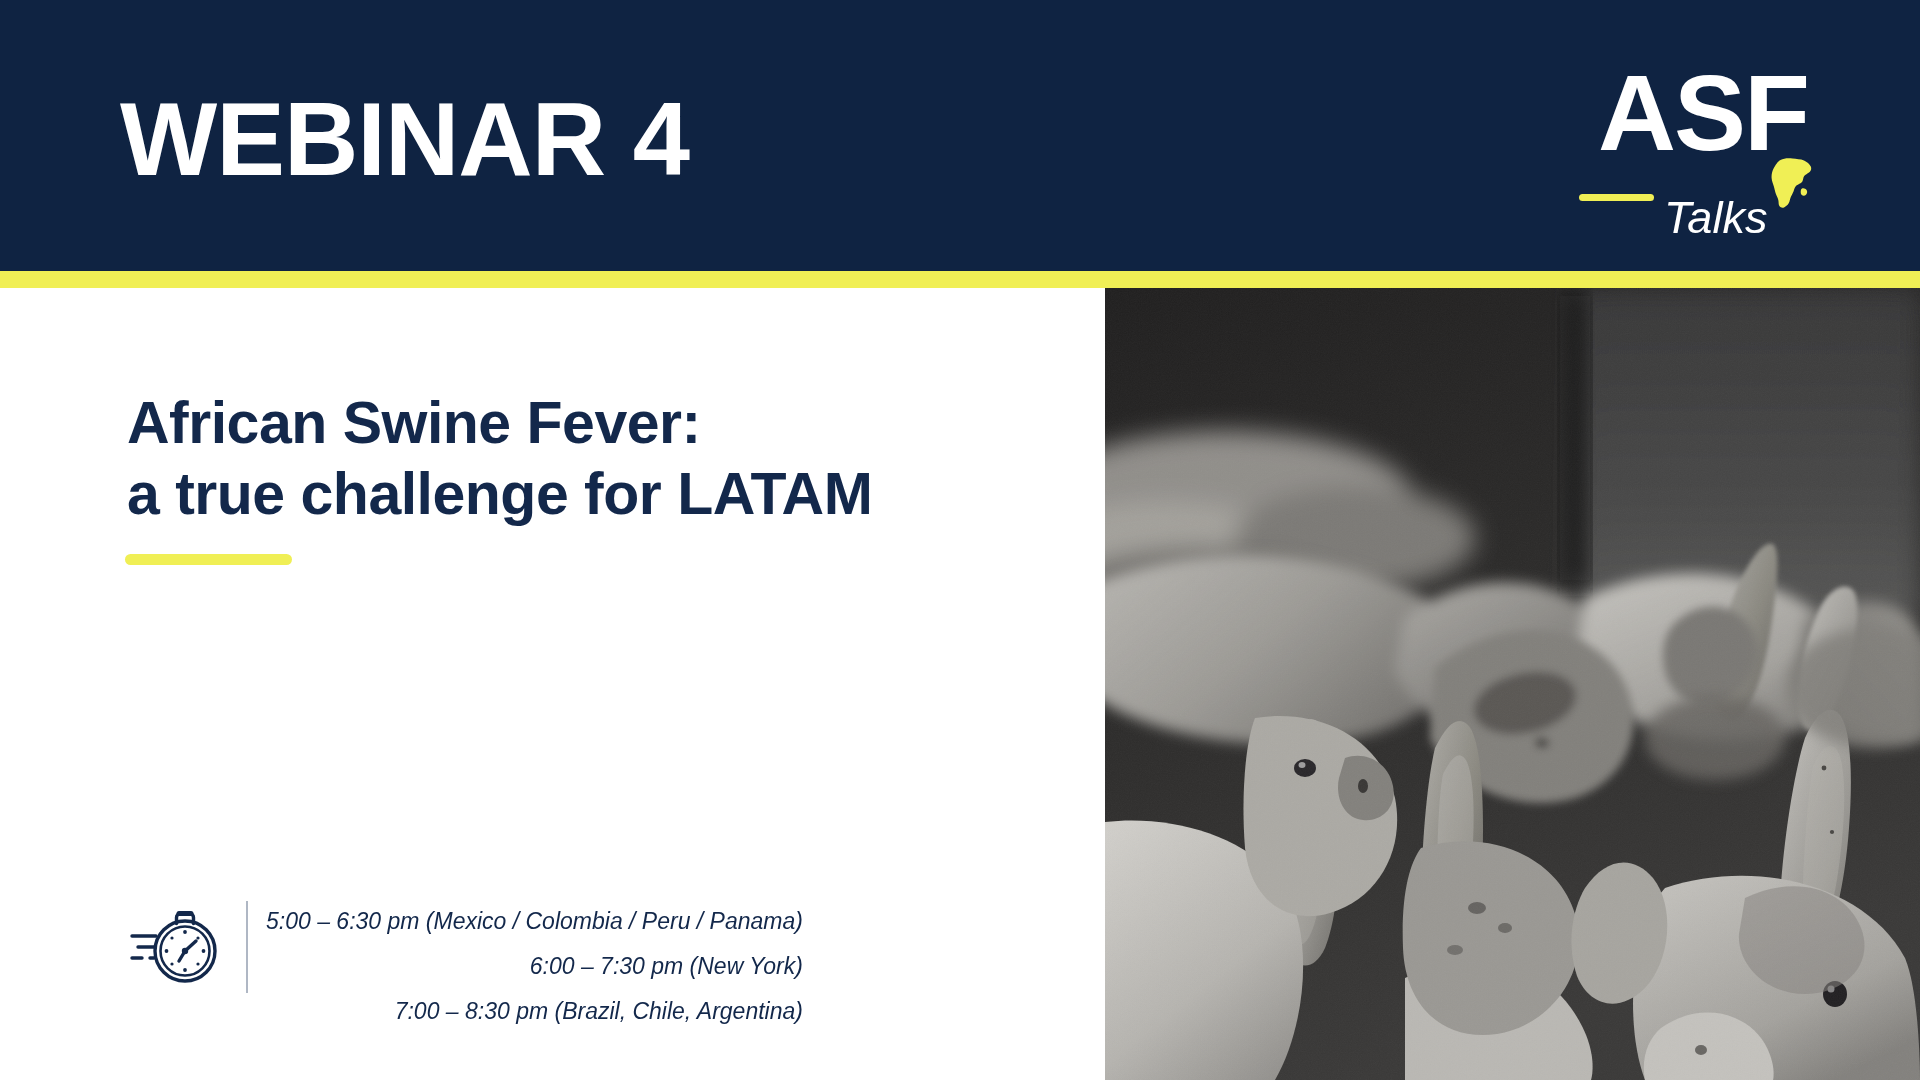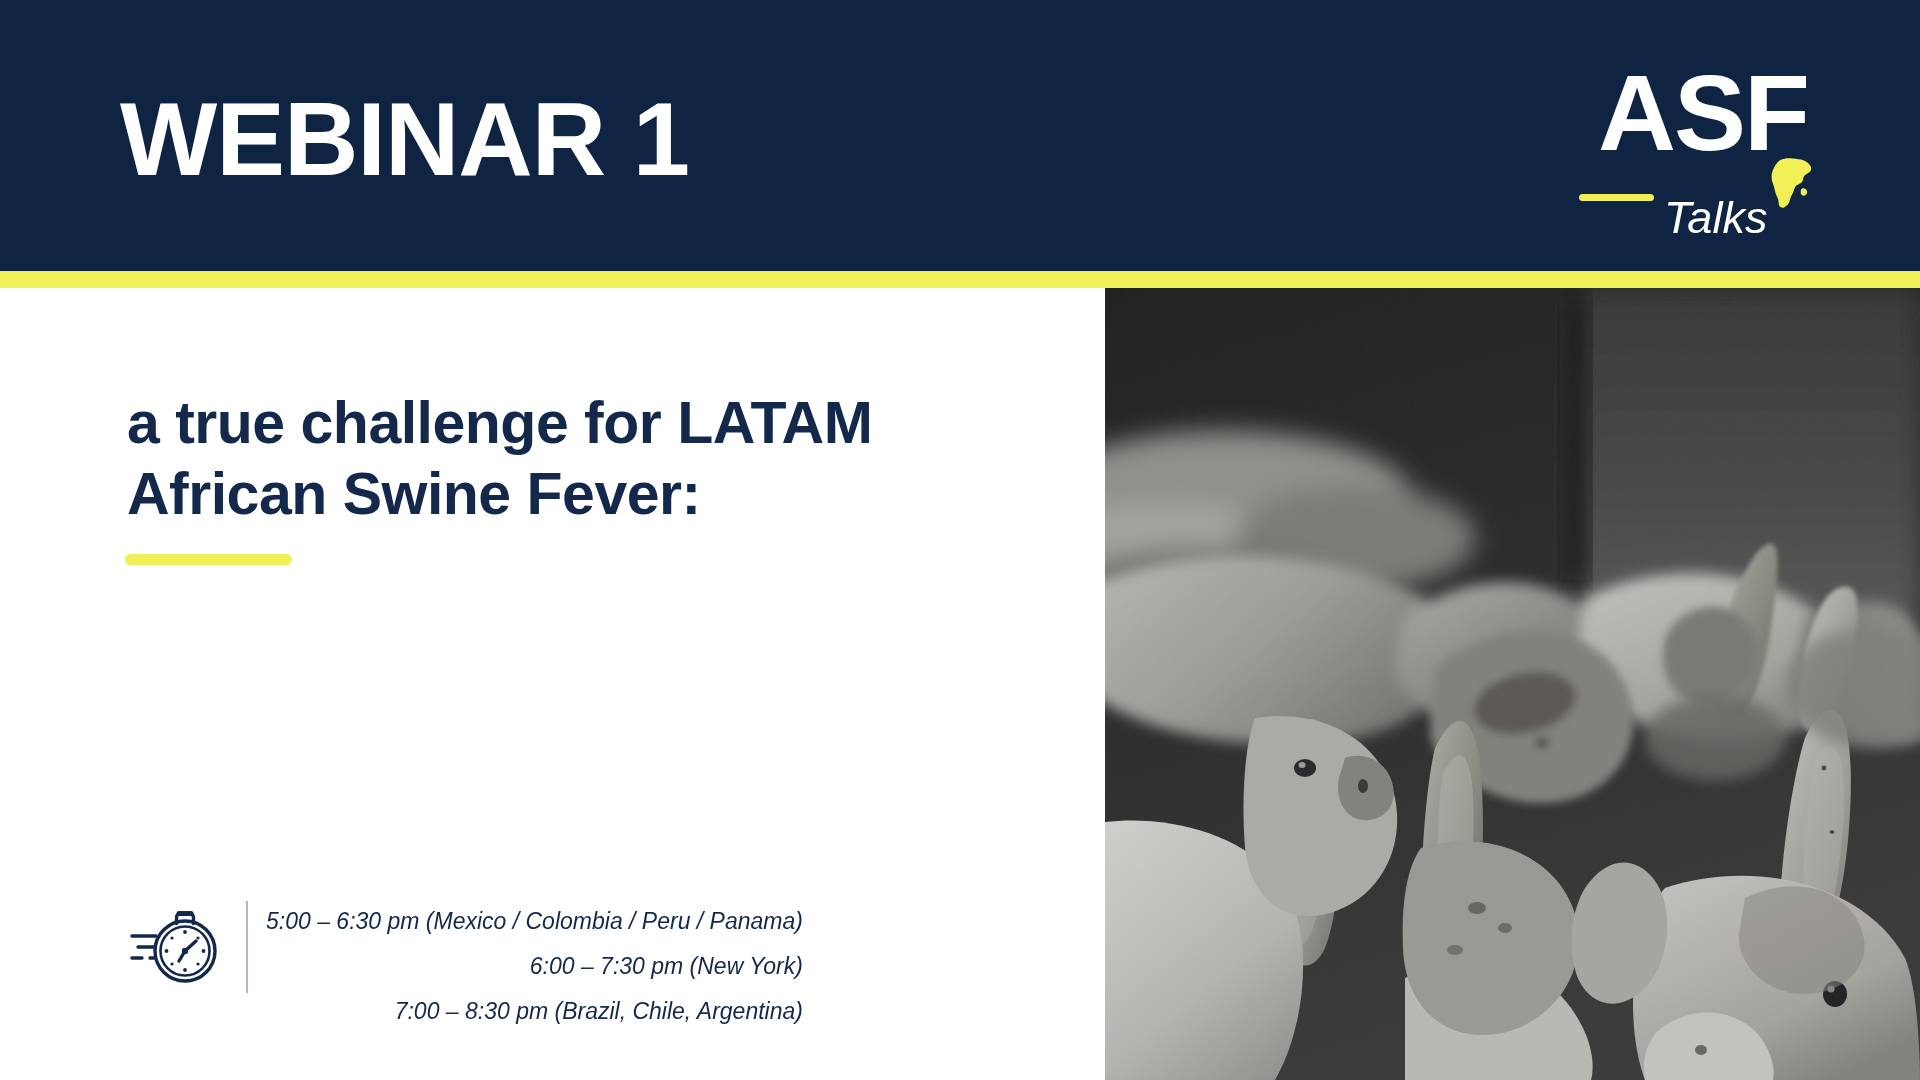--- a/index.html
+++ b/index.html
@@ -123,21 +123,21 @@
     overflow:hidden;
     background:#2d2d2d;
   }
   .photo svg { display:block; width:100%; height:100%; }
 </style>
 </head>
 <body>
 
 <div class="header">
 
-  <div class="webinar-title">WEBINAR 1</div>
+  <div class="webinar-title">WEBINAR 4</div>
 
   <div class="logo">
     <div class="logo-asf">ASF</div>
 
     <div class="logo-bottom">
       <div class="logo-rule"></div>
       <div class="logo-talks">Talks</div>
       <span class="logo-africa">
         <svg viewBox="0 0 42 56" xmlns="http://www.w3.org/2000/svg">
           <path d="M9.5 3.0 C13 1.2 17.5 1.0 21.5 1.6 C25.5 2.2 29.5 2.0 33.0 3.6
@@ -155,22 +155,22 @@
       </span>
     </div>
   </div>
 </div>
 
 <div class="stripe"></div>
 
 <div class="left-panel">
 
   <div class="session-title">
+    <div>African Swine Fever:</div>
     <div>a true challenge for LATAM</div>
-    <div>African Swine Fever:</div>
   </div>
 
   <div class="title-accent"></div>
 
 
   <div class="tz-block">
     <span class="stopwatch-icon">
       <svg viewBox="0 0 96 86" xmlns="http://www.w3.org/2000/svg">
         <g fill="none" stroke="#13284B" stroke-width="3.4" stroke-linecap="round">
 

